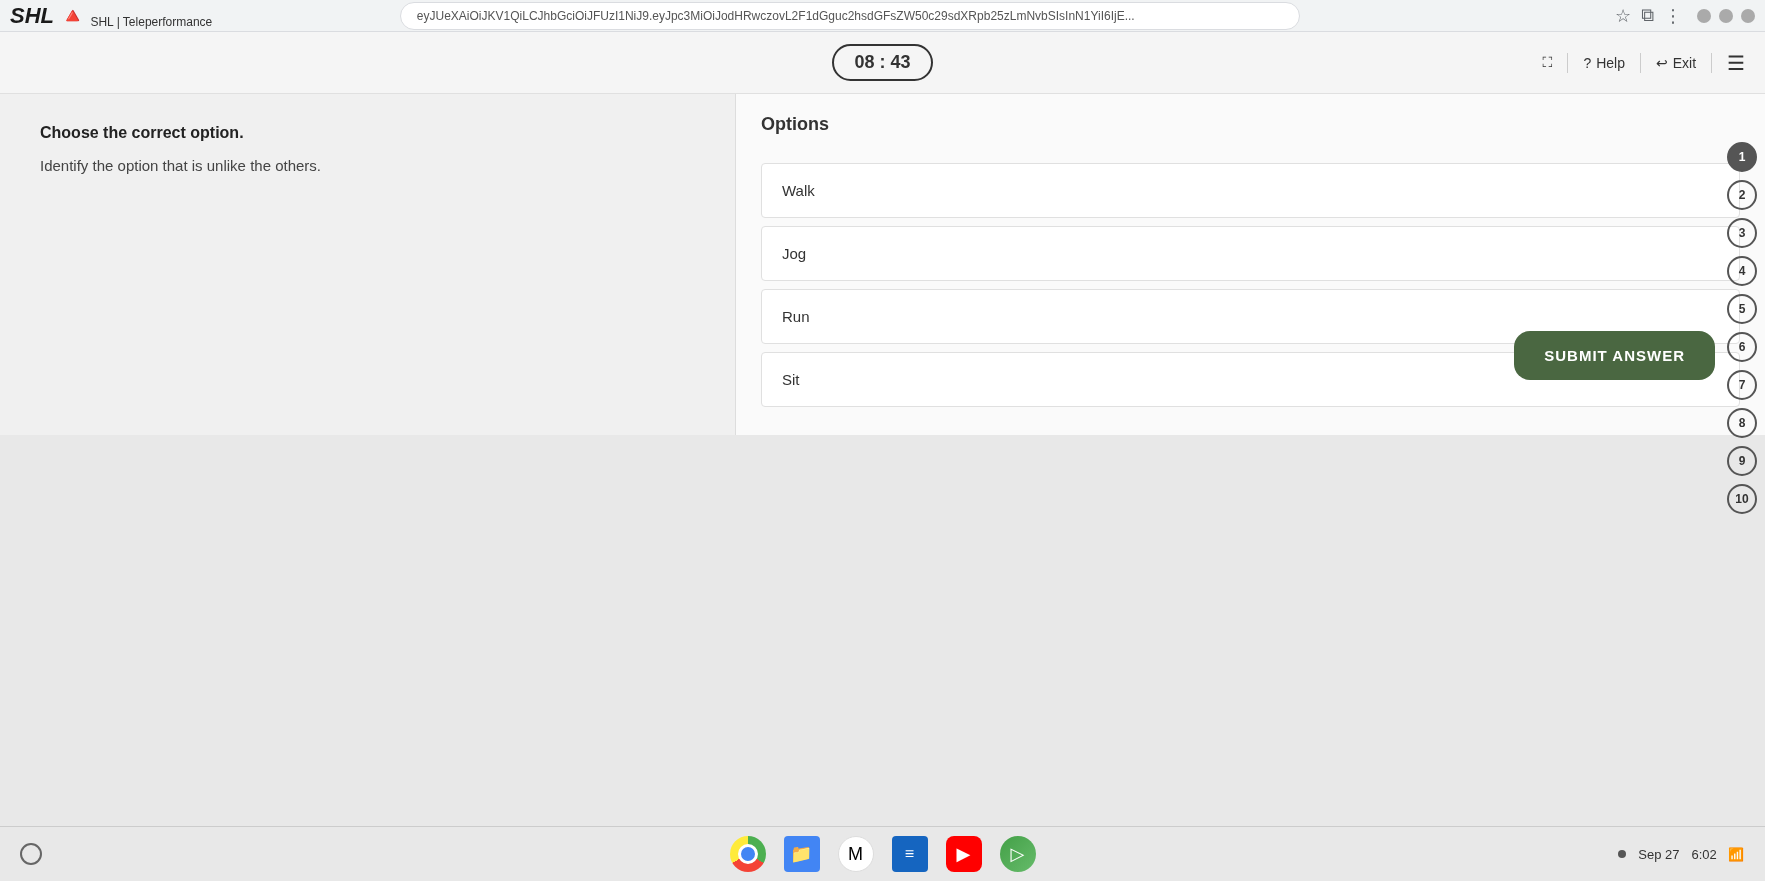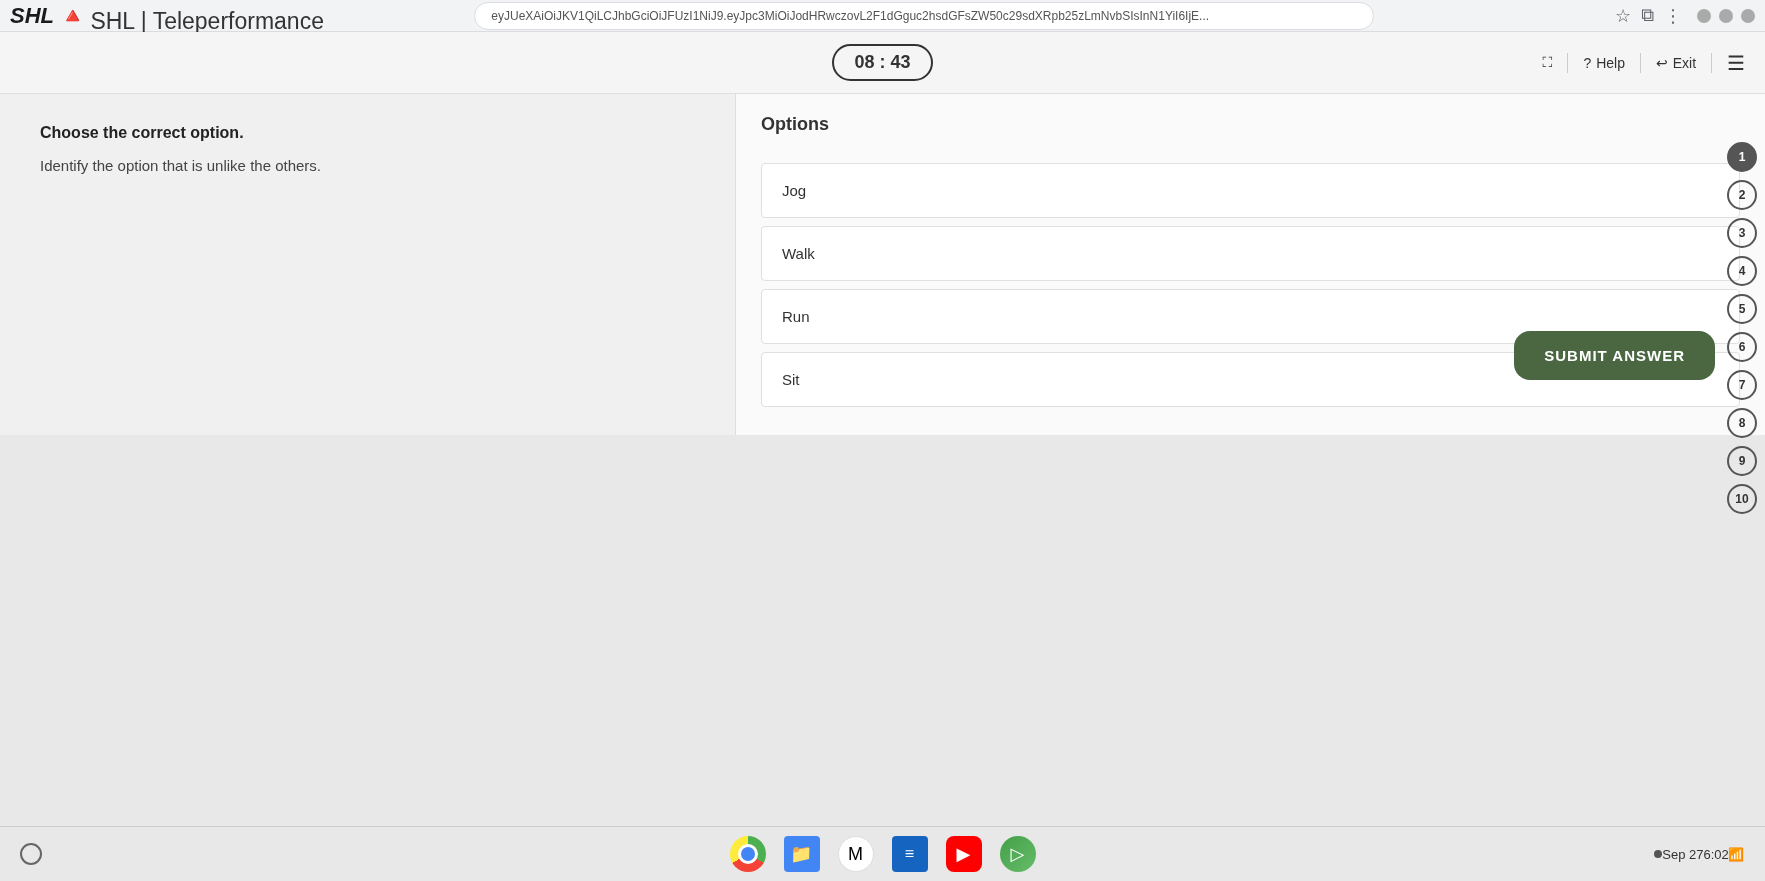--- a/index.html
+++ b/index.html
@@ -26,21 +26,21 @@
 
     .browser-logo {
       font-weight: 900;
       font-size: 22px;
       color: #1a1a1a;
       margin-right: 5px;
       font-style: italic;
     }
 
     .brand-name {
-      font-size: 23px;
+      font-size: 12px;
       color: #333;
       margin-right: 30px;
       margin-top: 12px;
     }
 
     .url-bar {
       flex: 1;
       background: #fff;
       border: 1px solid #dadce0;
       border-radius: 20px;
@@ -271,20 +271,21 @@
       align-items: center;
       gap: 18px;
       position: absolute;
       left: 50%;
       transform: translateX(-50%);
     }
 
     .taskbar-right {
       display: flex;
       align-items: center;
+      gap: 12px;
       font-size: 13px;
       color: #333;
     }
 
     .taskbar-dot {
       width: 8px;
       height: 8px;
       border-radius: 50%;
       background: #555;
     }
@@ -433,22 +434,22 @@
   <div class="quiz-body">
 
     <div class="question-panel">
       <div class="question-instruction">Choose the correct option.</div>
       <div class="question-text">Identify the option that is unlike the others.</div>
     </div>
 
     <div class="options-panel">
       <div class="options-title">Options</div>
 
+      <div class="option-item">Walk</div>
       <div class="option-item">Jog</div>
-      <div class="option-item">Walk</div>
       <div class="option-item">Run</div>
       <div class="option-item">Sit</div>
     </div>
 
   </div>
 
   <div class="question-nav">
     <div class="nav-item active">1</div>
     <div class="nav-item">2</div>
     <div class="nav-item">3</div>

